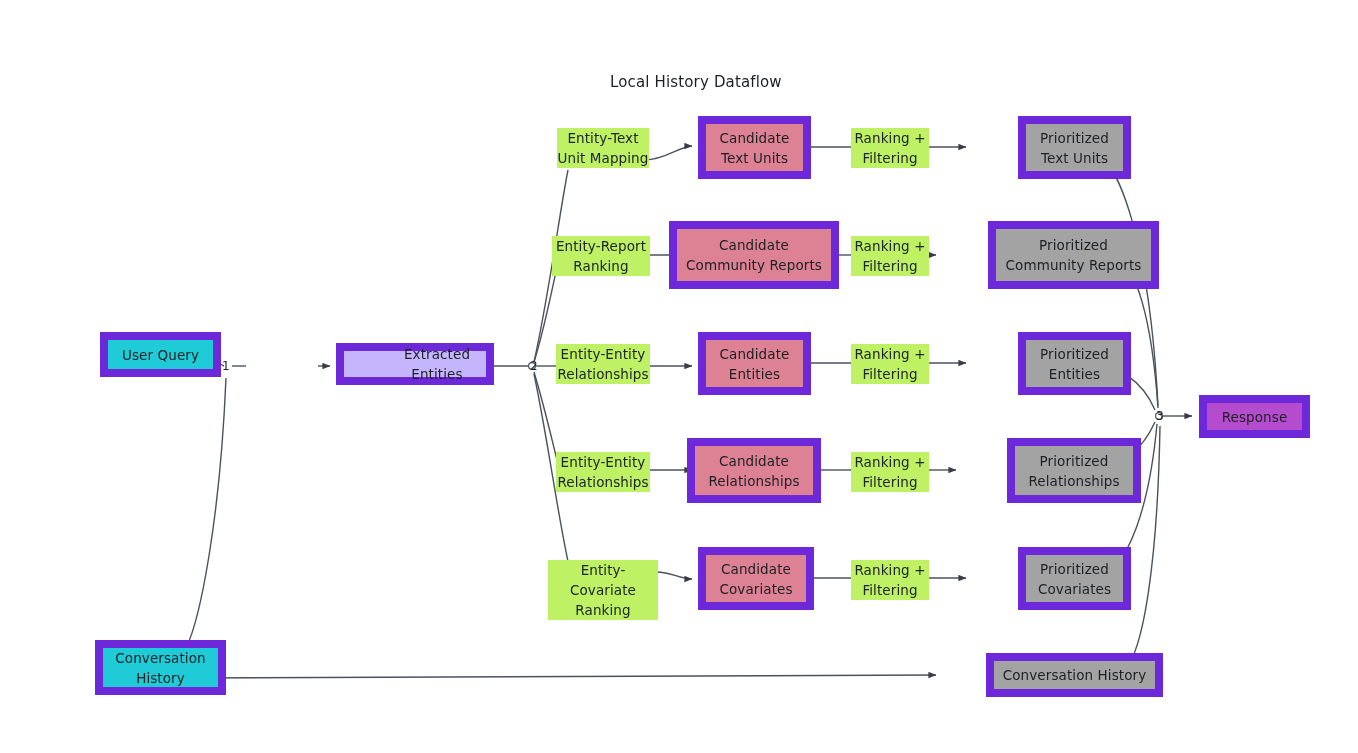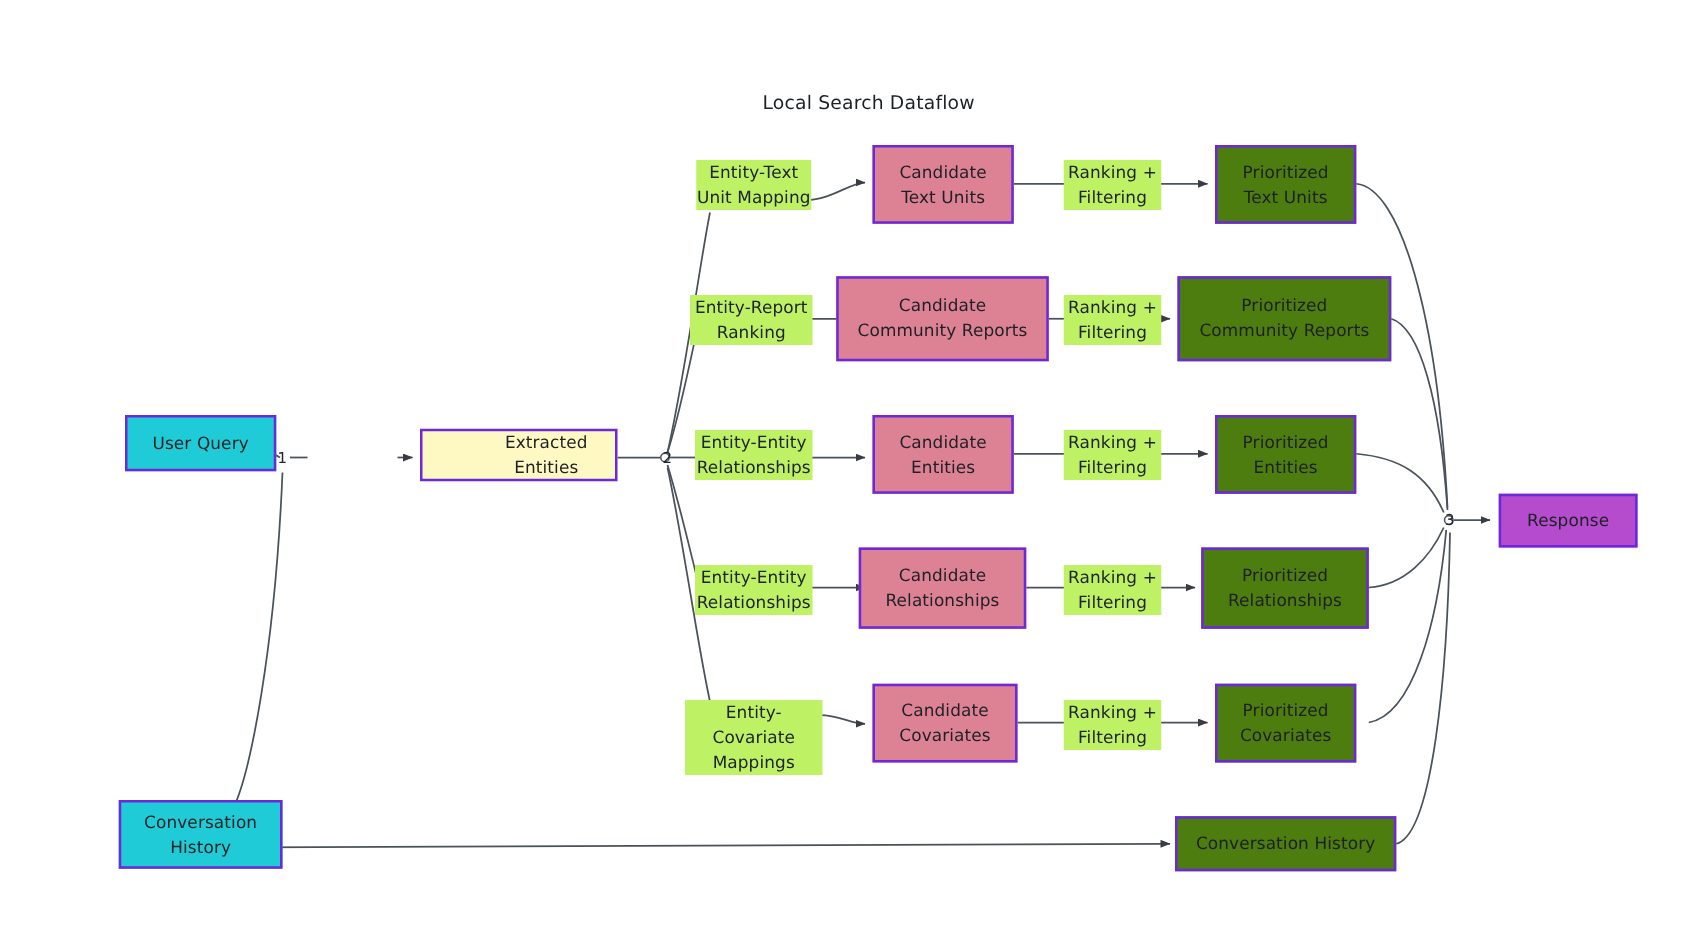--- a/index.html
+++ b/index.html
@@ -19,36 +19,36 @@
     position: absolute;
     left: 0;
     top: 0;
     width: 1358px;
     height: 753px;
     pointer-events: none;
   }
   .node {
     position: absolute;
     box-sizing: border-box;
-    border: 2px solid #6d28d9;
+    border: 8px solid #6d28d9;
     display: flex;
     align-items: center;
     justify-content: center;
     text-align: center;
     color: #1d2024;
     font-size: 13.5px;
     line-height: 20px;
     letter-spacing: 0.1px;
     z-index: 2;
   }
   .node span { display: block; white-space: pre-line; }
   .n-cyan   { background: #1ecbd6; margin-left: 39px; }
-  .n-green  { background: #fef9c3; padding-left: 44px; }
+  .n-green  { background: #c4b5fd; padding-left: 44px; }
   .n-pink   { background: #dd8194; }
-  .n-orange { background: #4d7c0f; }
+  .n-orange { background: #a3a3a3; margin-left: 46px; }
   .n-purple { background: #b54bcd; }
 
   .elabel {
     position: absolute;
     color: #20242b;
     font-size: 13.5px;
     line-height: 20px;
     text-align: center;
     white-space: pre-line;
     background: #bef264;
@@ -128,21 +128,21 @@
       <path d="M186,678 L936,675" marker-end="url(#arrow)"></path>
 
       <path d="M1163,416 L1192,416" marker-end="url(#arrow)"></path>
     </g>
     <g fill="#4a525c">
       <circle cx="1159" cy="416" r="3.4" fill="none" stroke="#4a525c" stroke-width="1.2"></circle>
       <circle cx="532" cy="366" r="3.4" fill="none" stroke="#4a525c" stroke-width="1.2"></circle>
     </g>
   </svg>
 
-  <div id="title" style="left:610px; top:72px;">Local Search Dataflow</div>
+  <div id="title" style="left:610px; top:72px;">Local History Dataflow</div>
 
   <div class="jlabel" style="left:222px; top:360px;">1</div>
   <div class="jlabel" style="left:530px; top:360px;">2</div>
   <div class="jlabel" style="left:1156px; top:410px;">3</div>
 
   <div class="node n-cyan" style="left:61px; top:332px; width:121px; height:45px;">
     <span>User Query</span>
   </div>
 
   <div class="node n-cyan" style="left:56px; top:640px; width:131px; height:55px;">
@@ -156,21 +156,21 @@
 
   <div class="elabel" style="left:557px; top:128px; width:92px;">Entity-Text
 Unit Mapping</div>
   <div class="elabel" style="left:552px; top:236px; width:98px;">Entity-Report
 Ranking</div>
   <div class="elabel" style="left:556px; top:344px; width:94px;">Entity-Entity
 Relationships</div>
   <div class="elabel" style="left:556px; top:452px; width:94px;">Entity-Entity
 Relationships</div>
   <div class="elabel" style="left:548px; top:560px; width:110px;">Entity-Covariate
-Mappings</div>
+Ranking</div>
 
   <div class="node n-pink" style="left:698px; top:116px; width:113px; height:63px;">
     <span>Candidate
 Text Units</span>
   </div>
   <div class="node n-pink" style="left:669px; top:221px; width:170px; height:68px;">
     <span>Candidate
 Community Reports</span>
   </div>
   <div class="node n-pink" style="left:698px; top:332px; width:113px; height:63px;">

